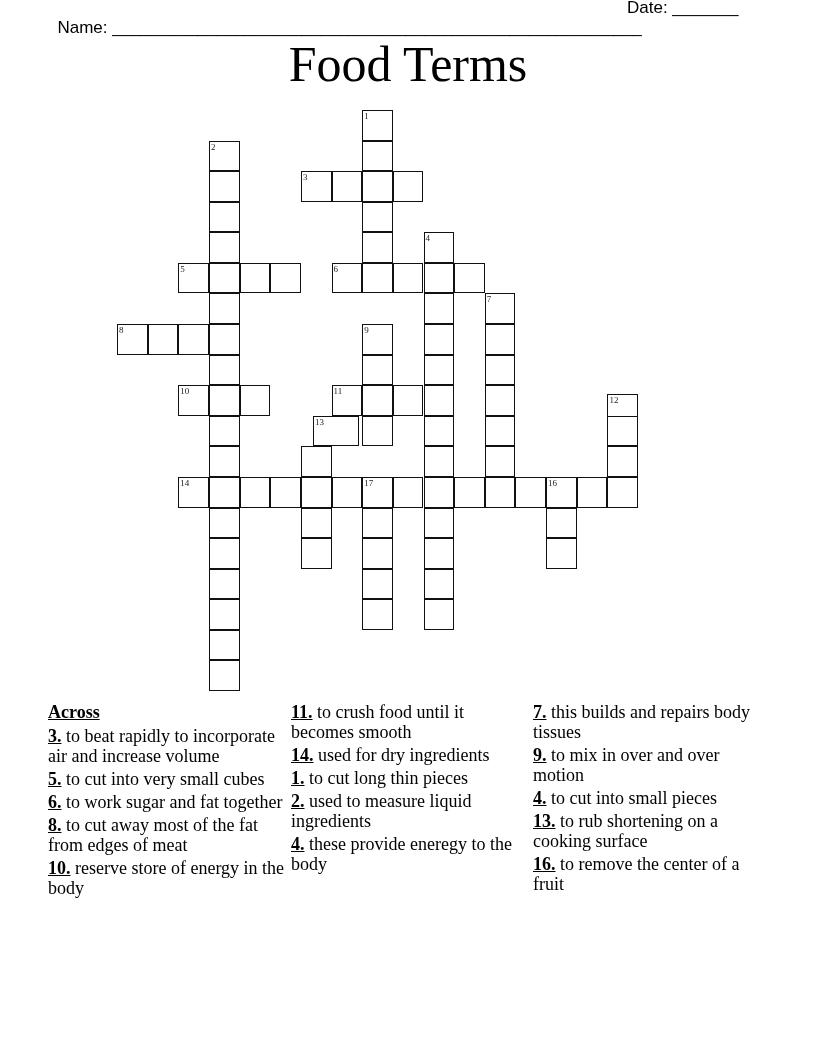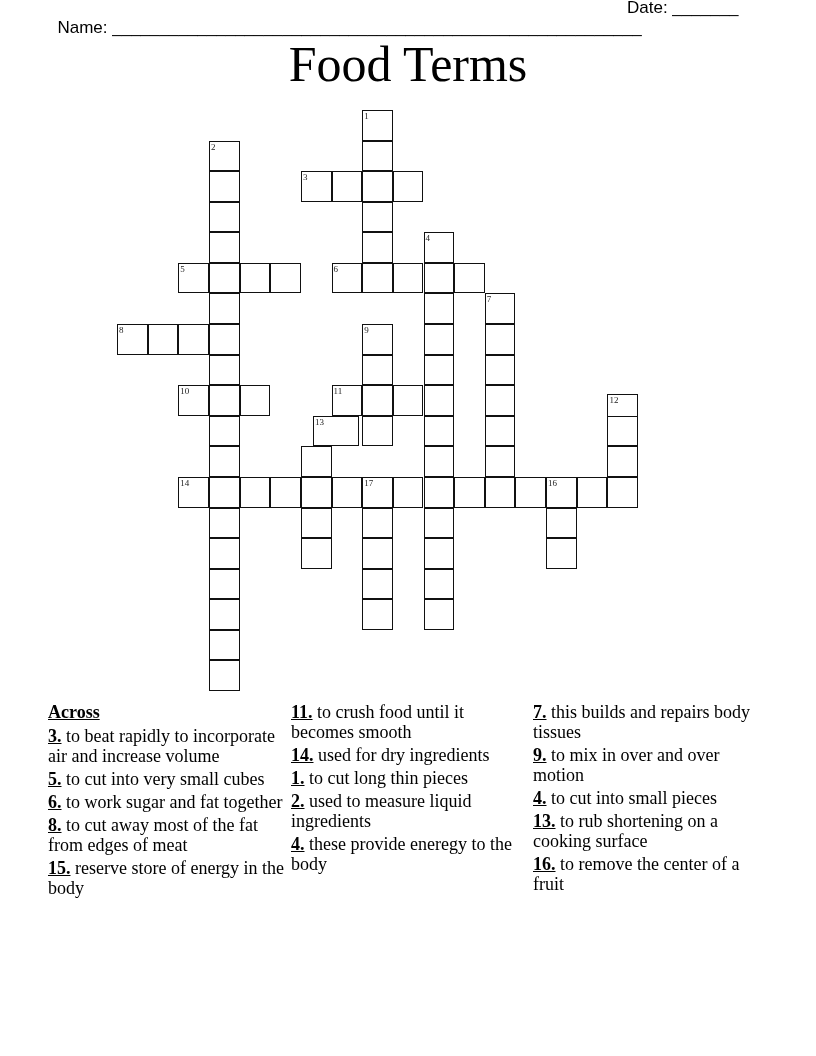--- a/index.html
+++ b/index.html
@@ -166,21 +166,21 @@
     <div class="cell" style="left: 546.1px; top: 507.54px;"></div>
     <div class="cell" style="left: 546.1px; top: 538.12px;"></div>
   </div>
 
 <div class="clues col1">
   <span class="heading">Across</span>
   <div class="clue"><b>3.</b><span> to beat rapidly to incorporate air and increase volume</span></div>
   <div class="clue"><b>5.</b><span> to cut into very small cubes</span></div>
   <div class="clue"><b>6.</b><span> to work sugar and fat together</span></div>
   <div class="clue"><b>8.</b><span> to cut away most of the fat from edges of meat</span></div>
-  <div class="clue"><b>15.</b><span> reserve store of energy in the body</span></div>
+  <div class="clue"><b>10.</b><span> reserve store of energy in the body</span></div>
 </div>
 
 <div class="clues col2">
   <div class="clue"><b>11.</b><span> to crush food until it becomes smooth</span></div>
   <div class="clue"><b>14.</b><span> used for dry ingredients</span></div>
   <div class="clue"><b>1.</b><span> to cut long thin pieces</span></div>
   <div class="clue"><b>2.</b><span> used to measure liquid ingredients</span></div>
   <div class="clue"><b>4.</b><span> these provide eneregy to the body</span></div>
 </div>
 

